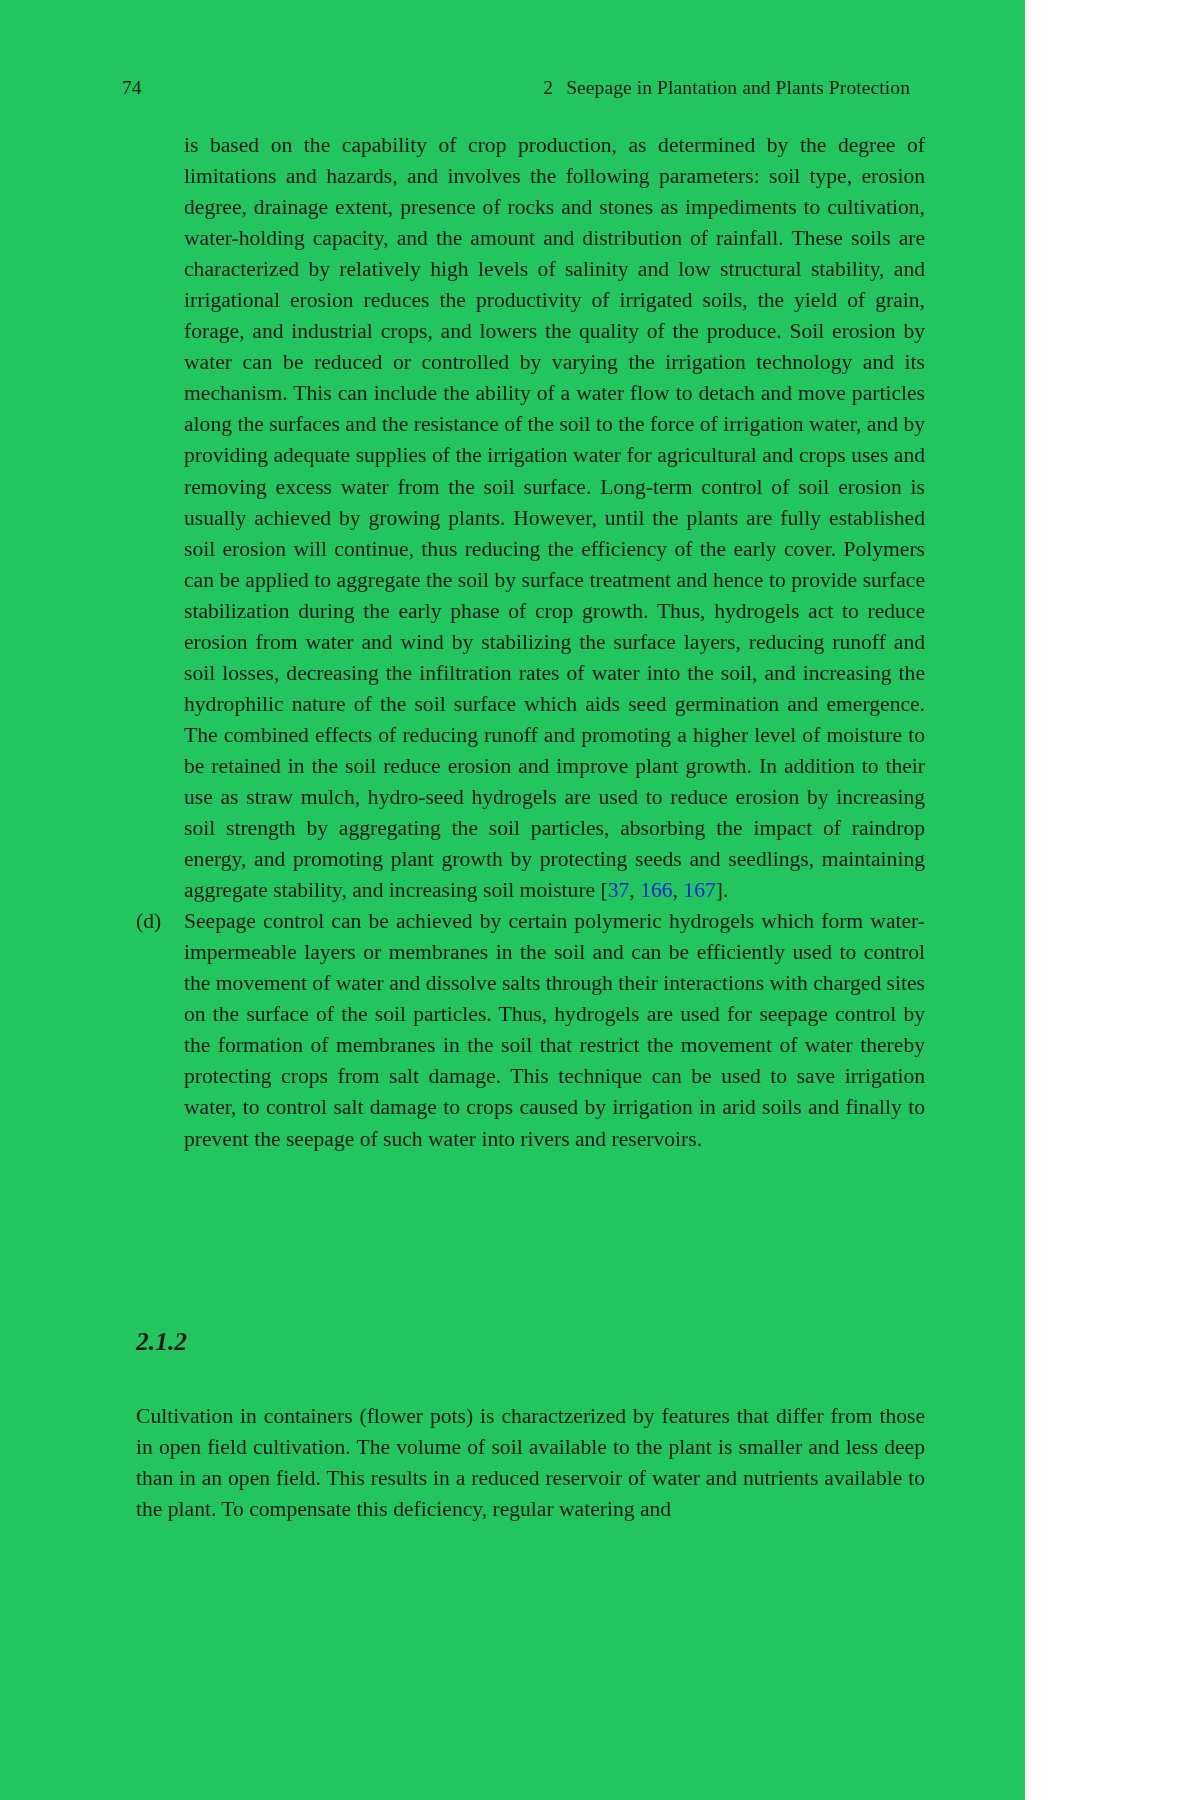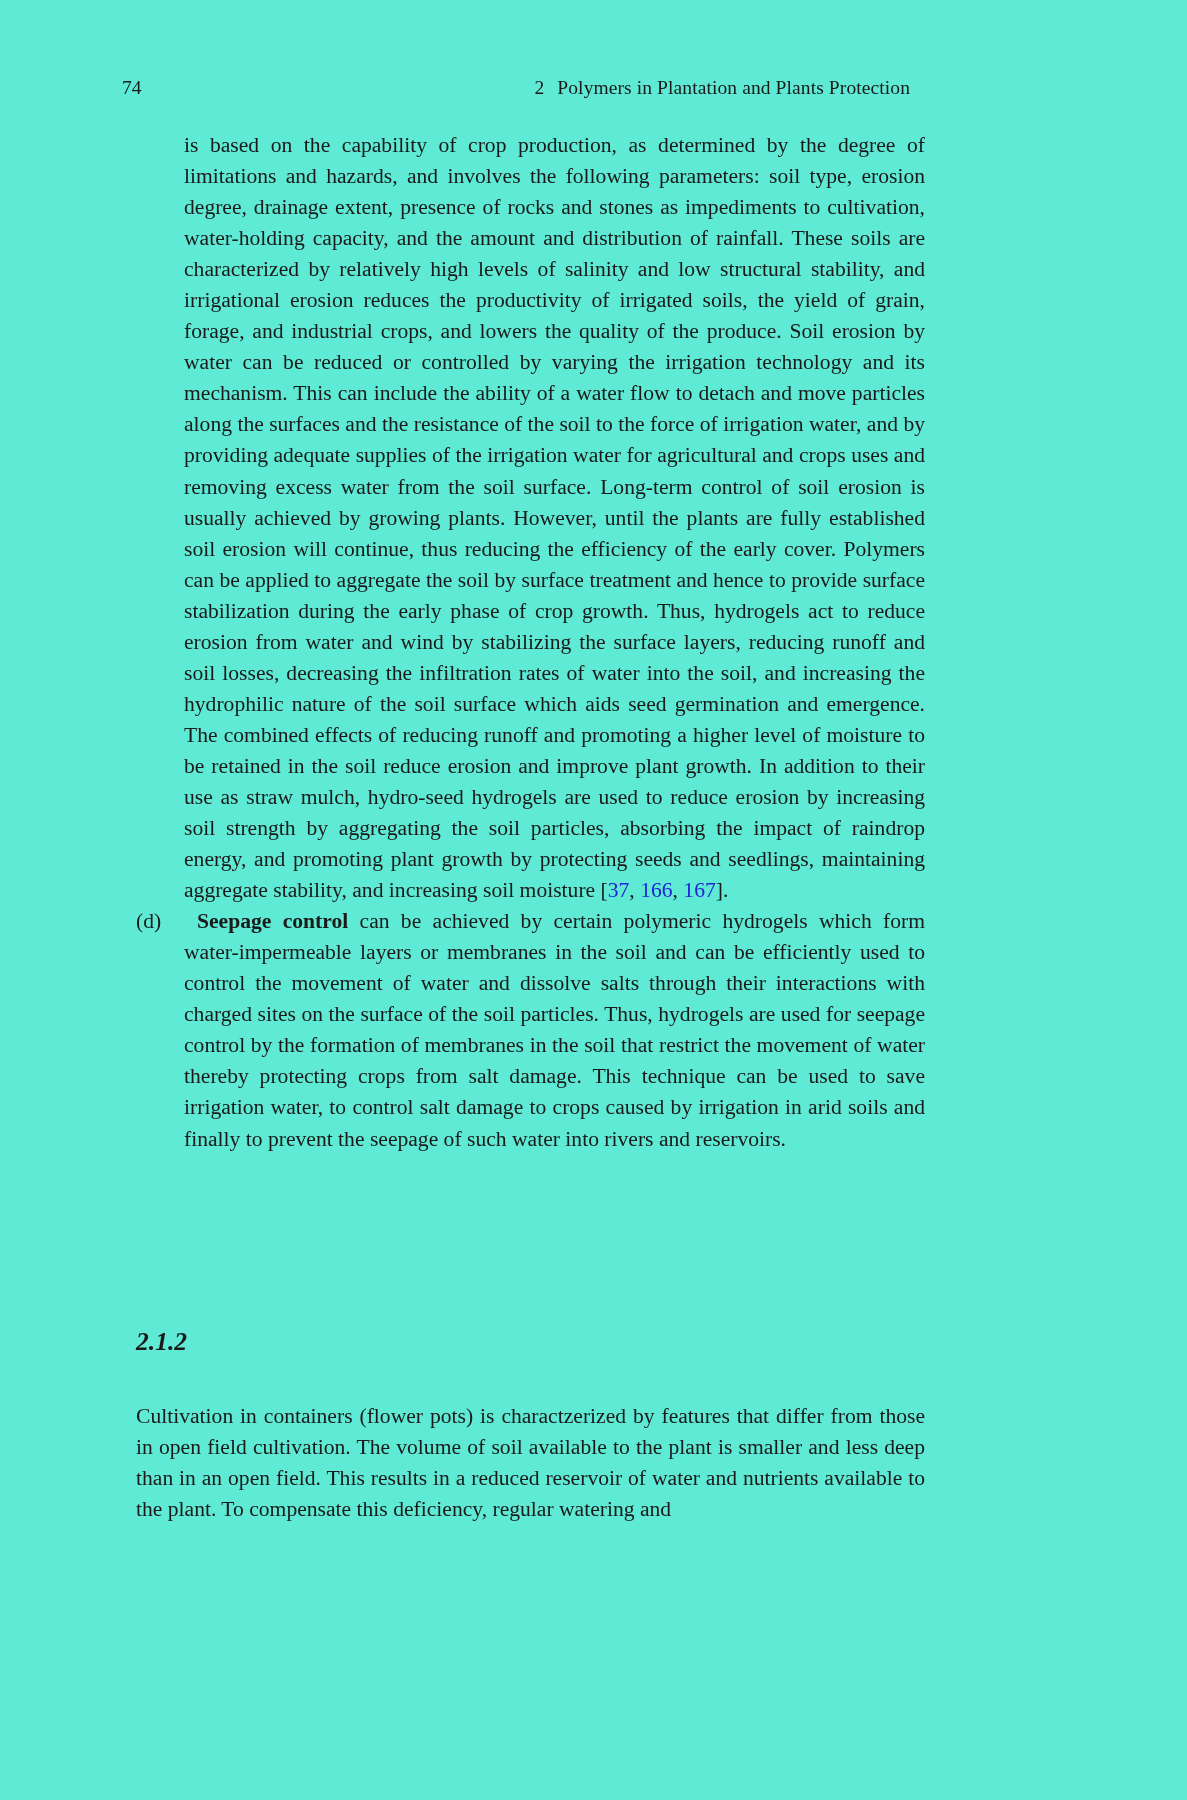--- a/index.html
+++ b/index.html
@@ -9,23 +9,23 @@
   }
   body {
     width: 1187px;
     height: 1800px;
     font-family: "Liberation Serif", "DejaVu Serif", serif;
     color: #1a1a1a;
     -webkit-font-smoothing: antialiased;
   }
   .page {
     position: relative;
-    width: 1187px;
+    width: 1025px;
     height: 1800px;
-    background: #5eead4;
+    background: #22c55e;
     overflow: hidden;
   }
 
   
   .running-head {
     position: absolute;
     top: 76px;
     left: 122px;
     width: 788px;
     display: flex;
@@ -82,22 +82,21 @@
     line-height: 31.05px;
   }
   .list-body {
     margin: 0;
     font-size: 21.6px;
     line-height: 31.05px;
     text-align: justify;
     text-justify: inter-word;
   }
   .lead {
-    font-weight: bold;
-    margin-left: 13px;
+    font-weight: normal;
   }
   a.ref, .ref {
     color: #2323d8;
     text-decoration: none;
   }
 
   
   .section-heading {
     margin: 0;
     padding: 0;
@@ -123,21 +122,21 @@
 </style>
 </head>
 <body>
 
 <div class="page">
 
   <div class="running-head">
     <span class="folio">74</span>
     <span class="head-right">
       <span class="head-chapnum">2</span>
-      <span>Polymers in Plantation and Plants Protection</span>
+      <span>Seepage in Plantation and Plants Protection</span>
     </span>
   </div>
 
   <div class="textblock">
 
     <p class="body indent-all"><span>is based on the capability of crop production, as determined by the degree of limitations and hazards, and involves the following parameters: soil type, erosion degree, drainage extent, presence of rocks and stones as impediments to cultivation, water-holding capacity, and the amount and distribution of rainfall. These soils are characterized by relatively high levels of salinity and low structural stability, and irrigational erosion reduces the productivity of irrigated soils, the yield of grain, forage, and industrial crops, and lowers the quality of the produce. Soil erosion by water can be reduced or controlled by varying the irrigation technology and its mechanism. This can include the ability of a water flow to detach and move particles along the surfaces and the resistance of the soil to the force of irrigation water, and by providing adequate supplies of the irrigation water for agricultural and crops uses and removing excess water from the soil surface. Long-term control of soil erosion is usually achieved by growing plants. However, until the plants are fully established soil erosion will continue, thus reducing the efficiency of the early cover. Polymers can be applied to aggregate the soil by surface treatment and hence to provide surface stabilization during the early phase of crop growth. Thus, hydrogels act to reduce erosion from water and wind by stabilizing the surface layers, reducing runoff and soil losses, decreasing the infiltration rates of water into the soil, and increasing the hydrophilic nature of the soil surface which aids seed germination and emergence. The combined effects of reducing runoff and promoting a higher level of moisture to be retained in the soil reduce erosion and improve plant growth. In addition to their use as straw mulch, hydro-seed hydrogels are used to reduce erosion by increasing soil strength by aggregating the soil particles, absorbing the impact of raindrop energy, and promoting plant growth by protecting seeds and seedlings, maintaining aggregate stability, and increasing soil moisture [</span><span class="ref">37</span><span>, </span><span class="ref">166</span><span>, </span><span class="ref">167</span><span>].</span></p>
 
     <div class="list-item">
       <span class="list-marker">(d)</span>
       <p class="list-body"><span class="lead">Seepage control</span><span> can be achieved by certain polymeric hydrogels which form water-impermeable layers or membranes in the soil and can be efficiently used to control the movement of water and dissolve salts through their interactions with charged sites on the surface of the soil particles. Thus, hydrogels are used for seepage control by the formation of membranes in the soil that restrict the movement of water thereby protecting crops from salt damage. This technique can be used to save irrigation water, to control salt damage to crops caused by irrigation in arid soils and finally to prevent the seepage of such water into rivers and reservoirs.</span></p>

